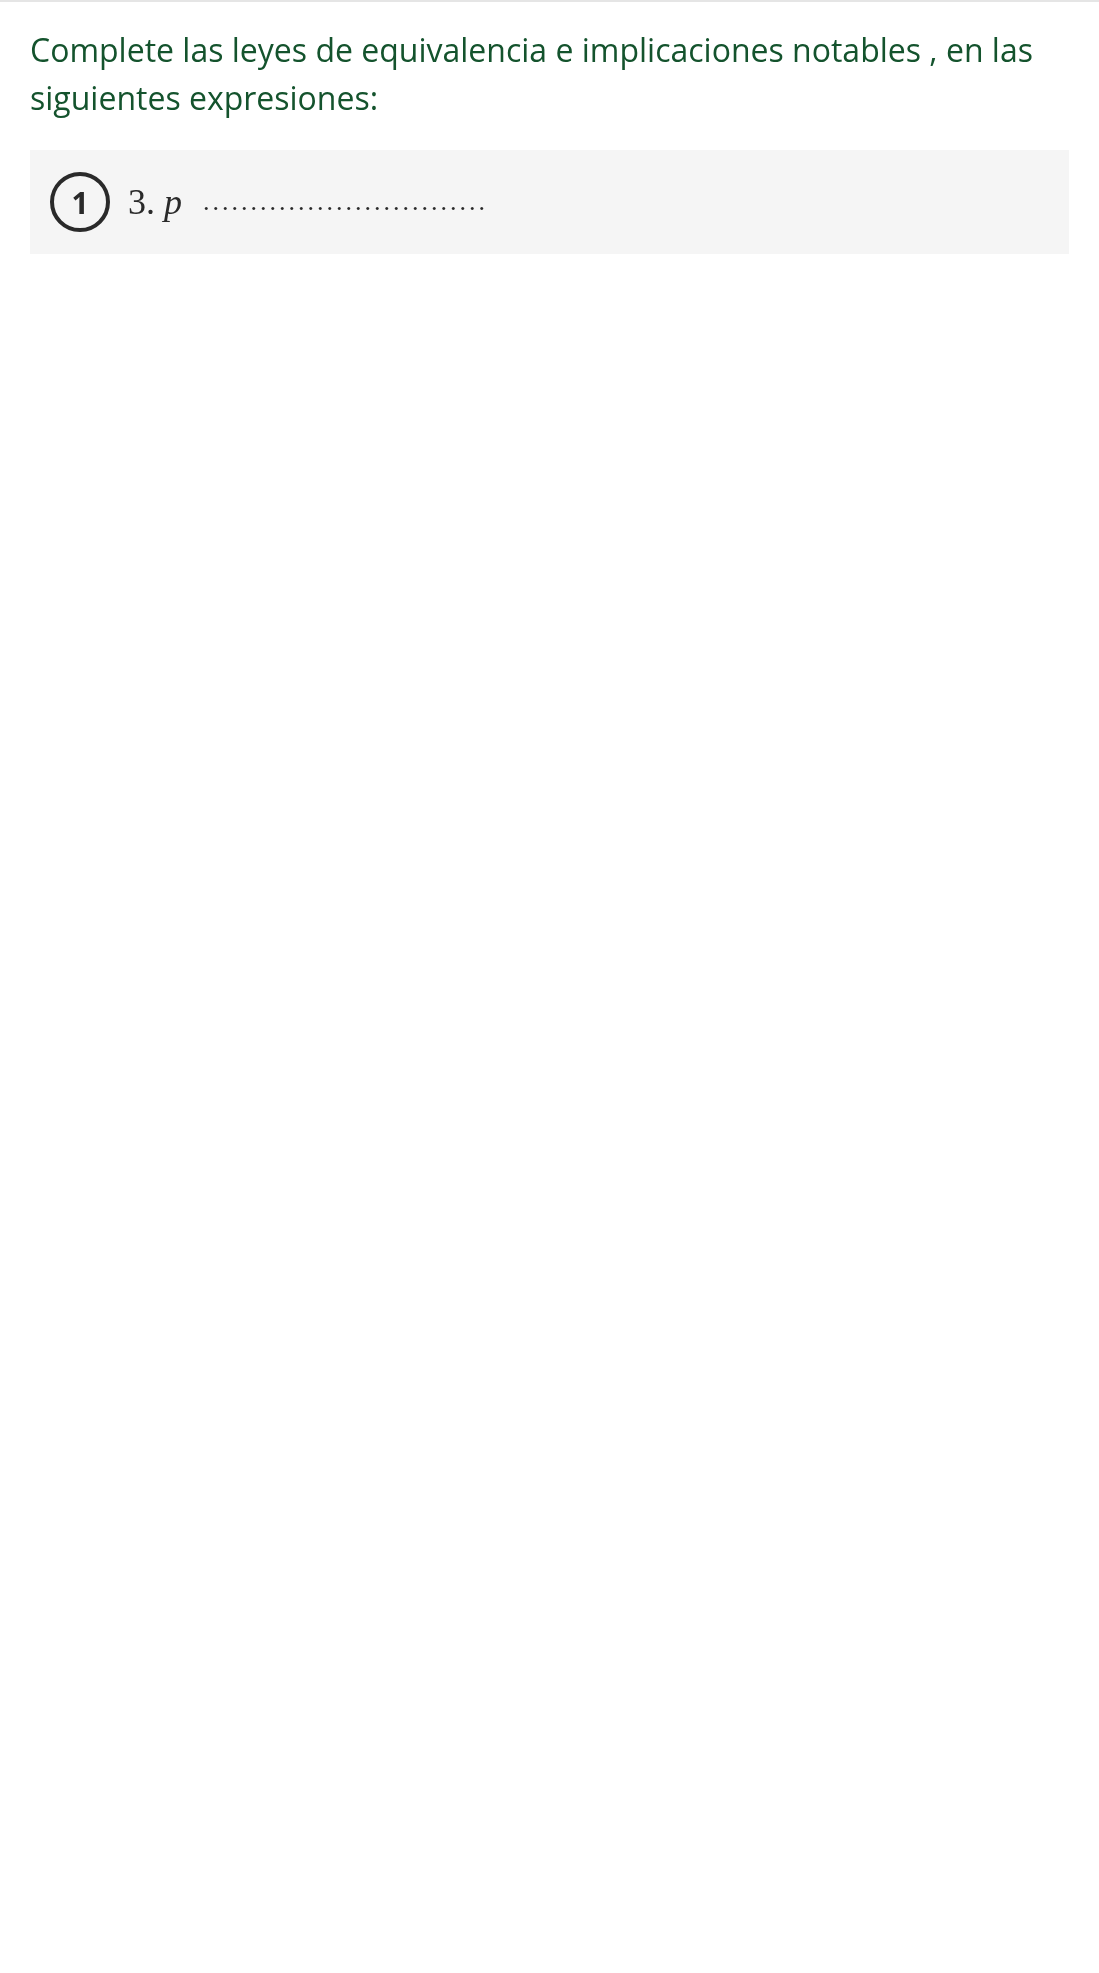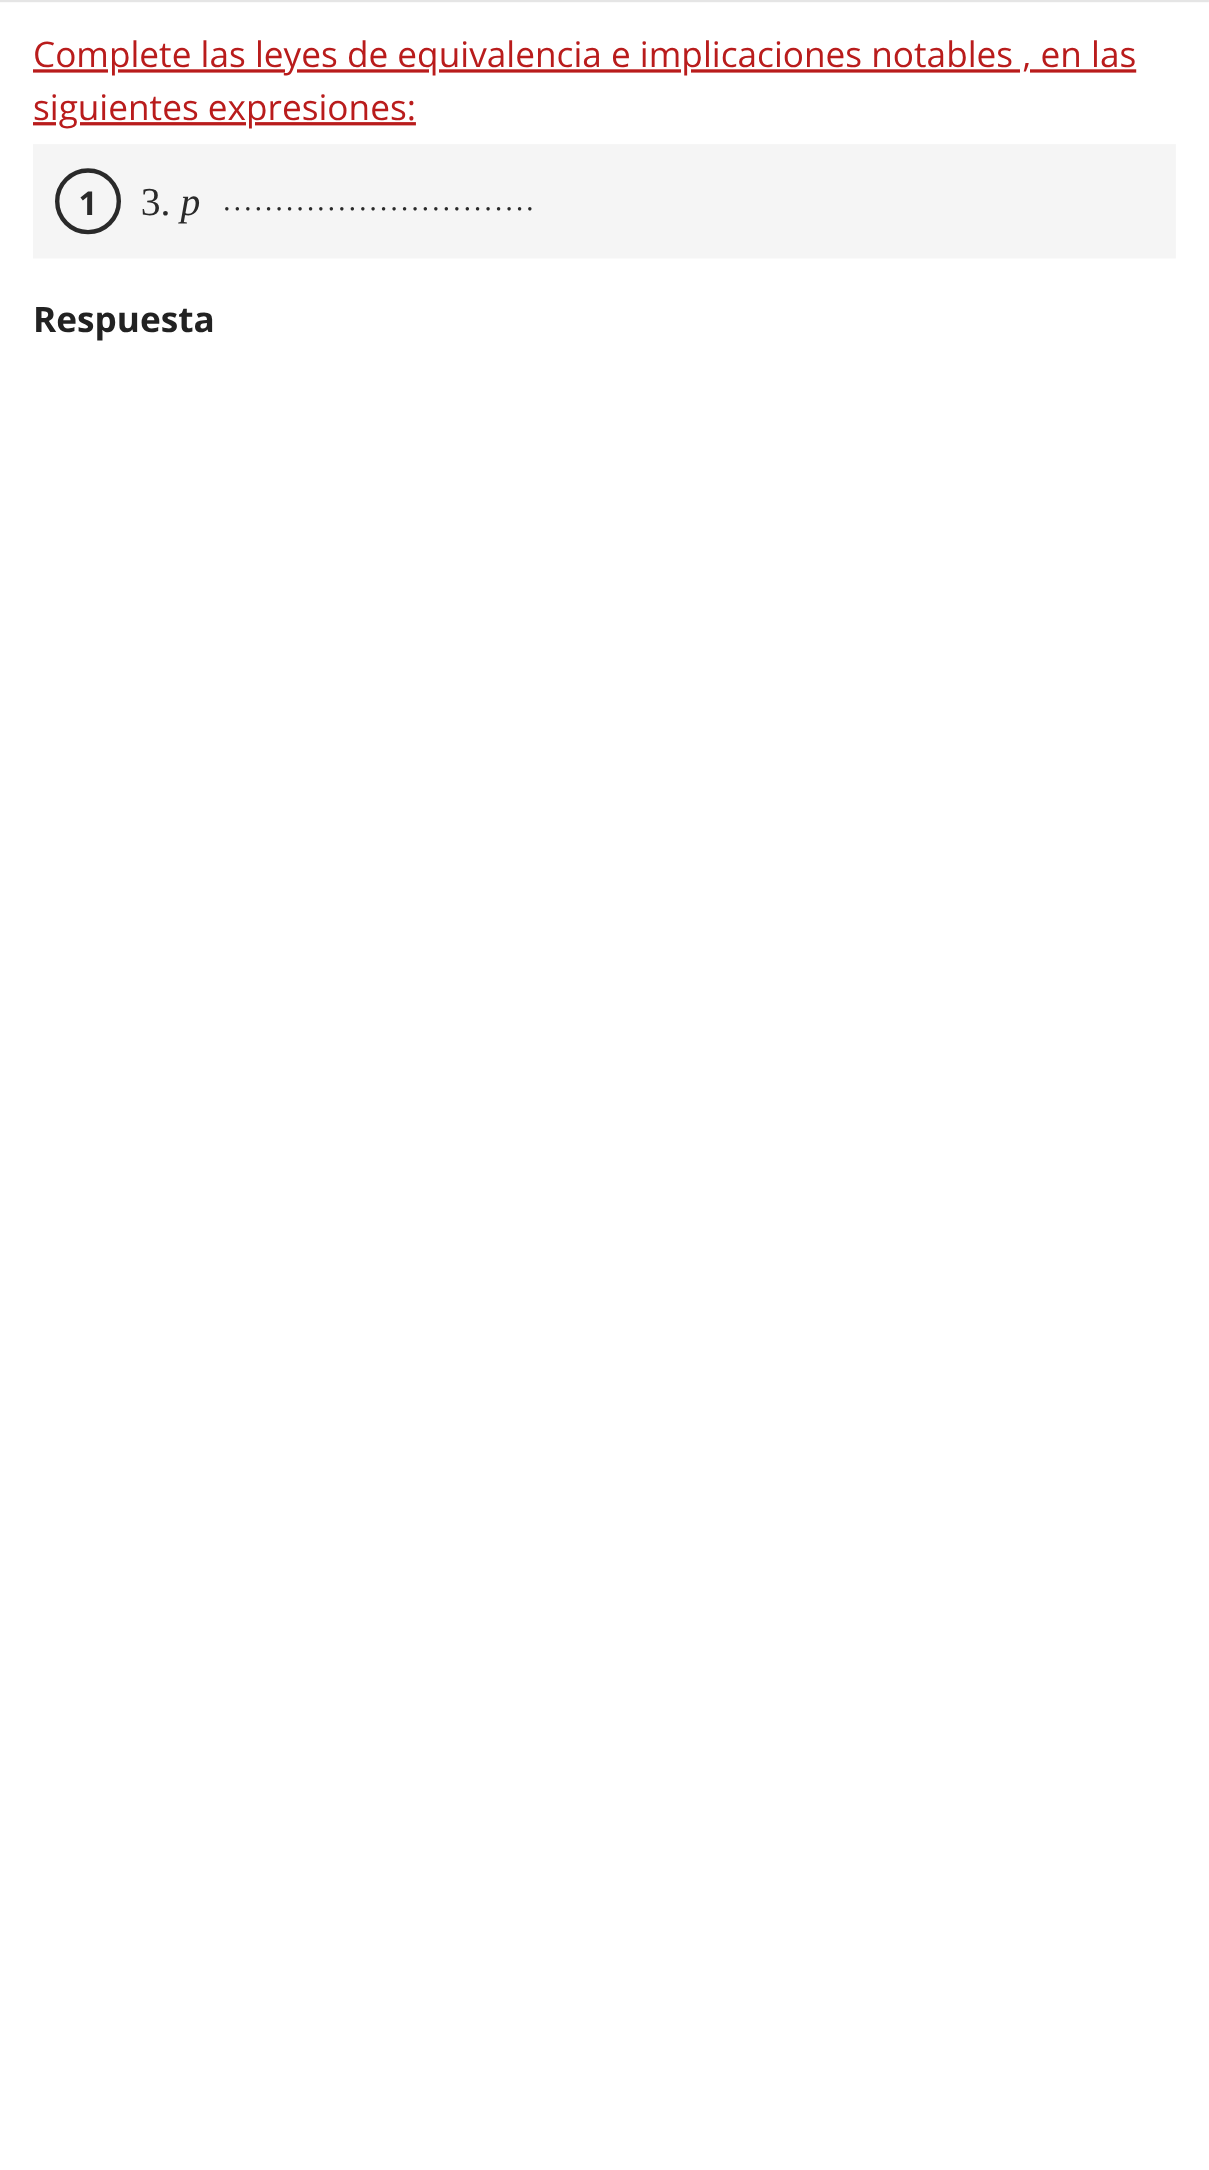--- a/index.html
+++ b/index.html
@@ -13,24 +13,23 @@
       color: #2a2a2a;
       font-size: 28px;
       line-height: 1.5;
       width: 1099px;
     }
     .container {
       padding: 24px 30px 0 30px;
       border-top: 2px solid #e5e5e5;
     }
     .question-text {
-      color: #b91c1c;
+      color: #14532d;
       font-size: 32px;
-      margin-bottom: 9px;
-      text-decoration: underline;
+      margin-bottom: 28px;
     }
     .premise {
       font-family: 'Times New Roman', serif;
       font-style: italic;
       font-size: 36px;
       margin: 8px 0 8px 6px;
       letter-spacing: 1px;
     }
     .section-title {
       font-weight: 700;
@@ -198,21 +197,20 @@
 
 
   <div class="indicacion-box">
     <div class="circle-number">1</div>
     <div class="step-text">
       <span>3. </span><span class="italic">p</span>
       <span class="dots">..............................</span>
     </div>
   </div>
 
-  <div class="section-title">Respuesta</div>
 
   <div class="respuesta-area">
     <div class="respuesta-bg"></div>
     <div class="card-bg"></div>
     <div class="card-bg2"></div>
 
     <div class="select-left"></div>
 
     <div class="select-right">
       <div class="line-top"></div>

